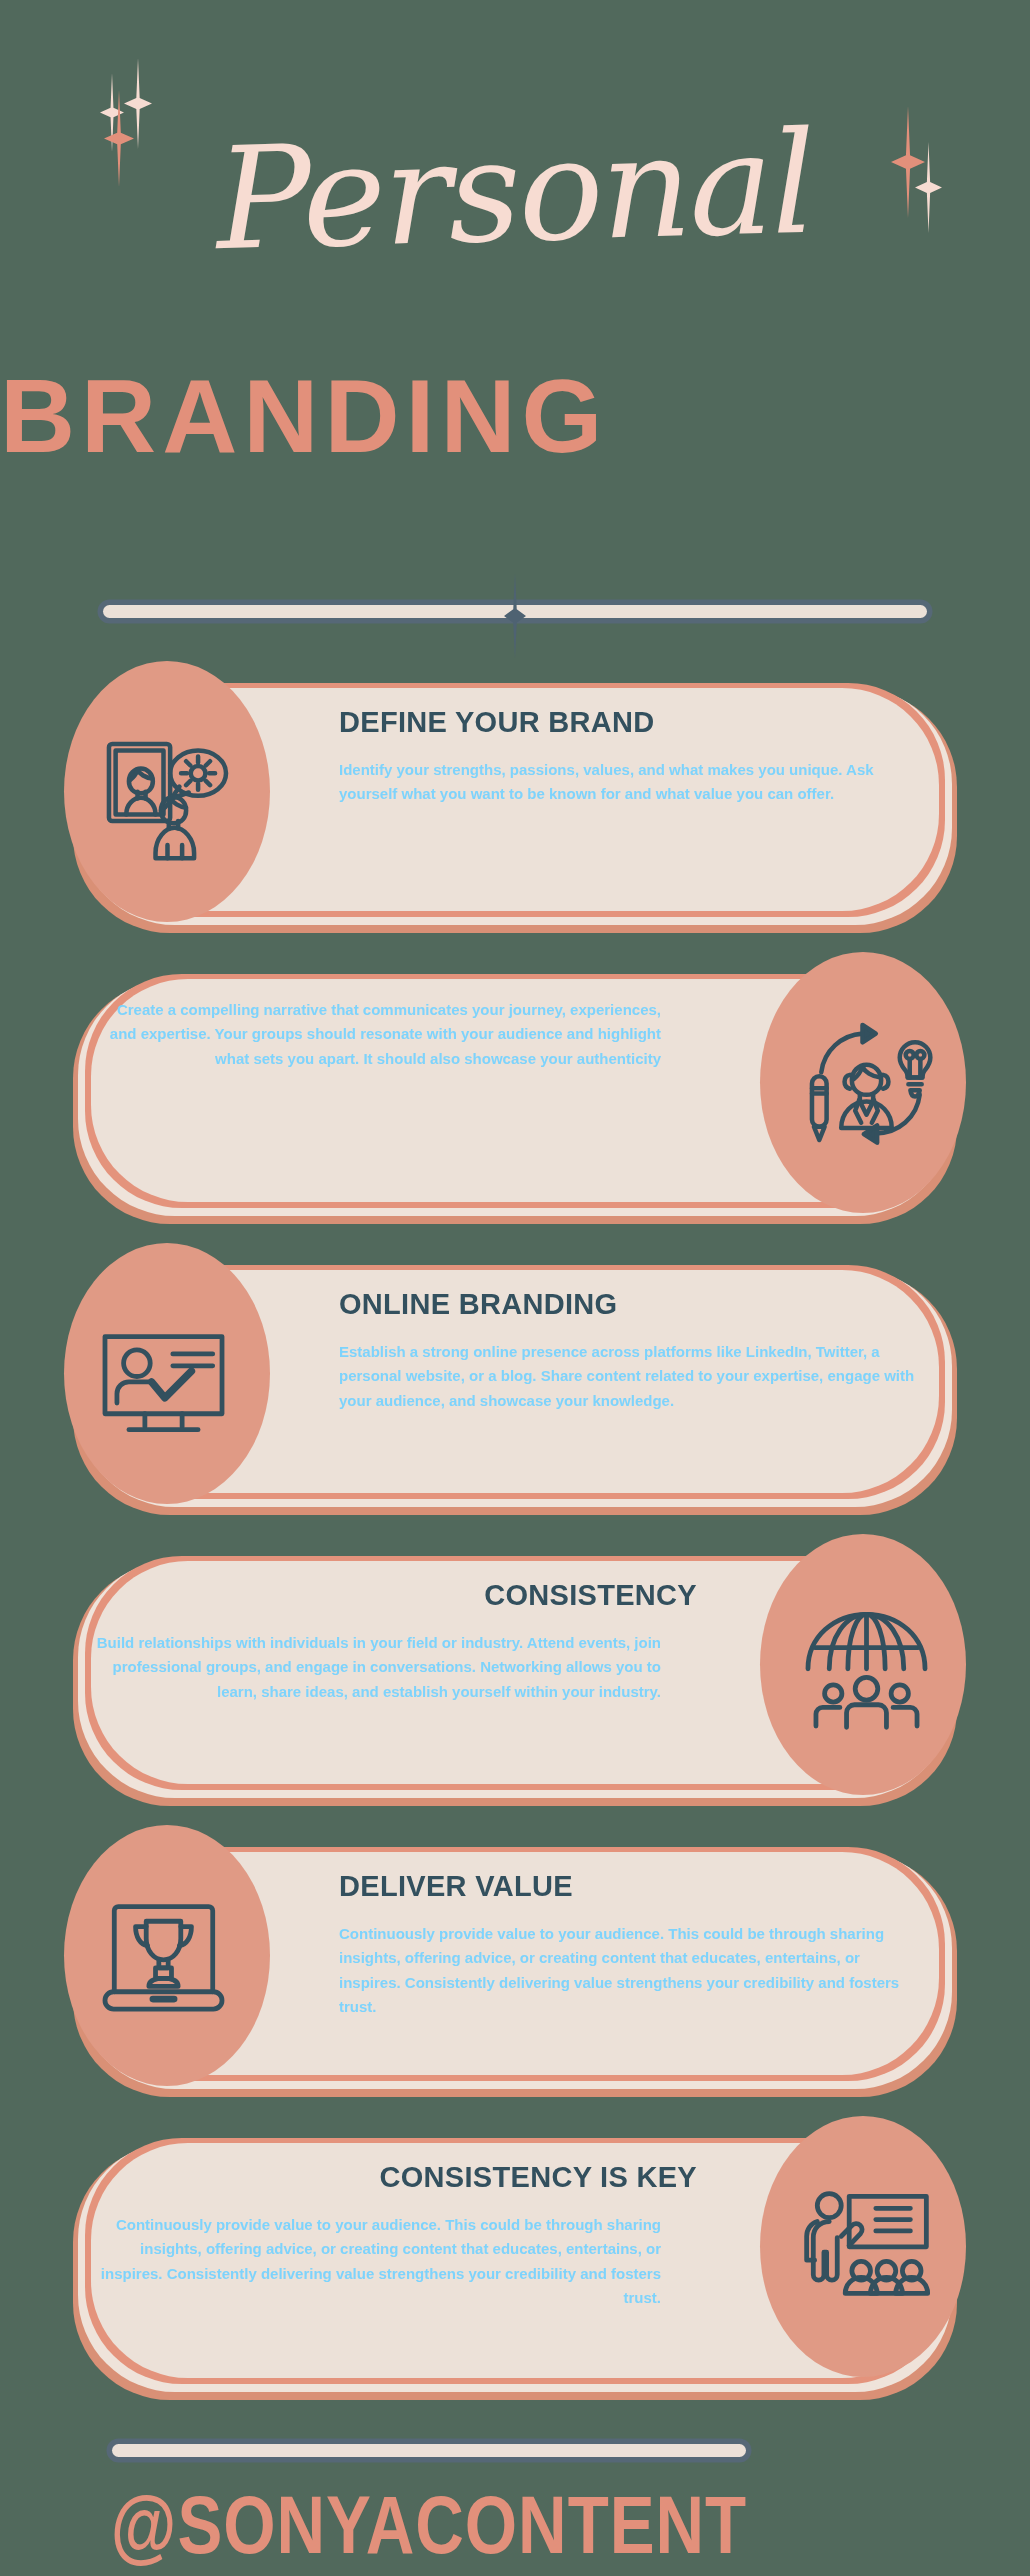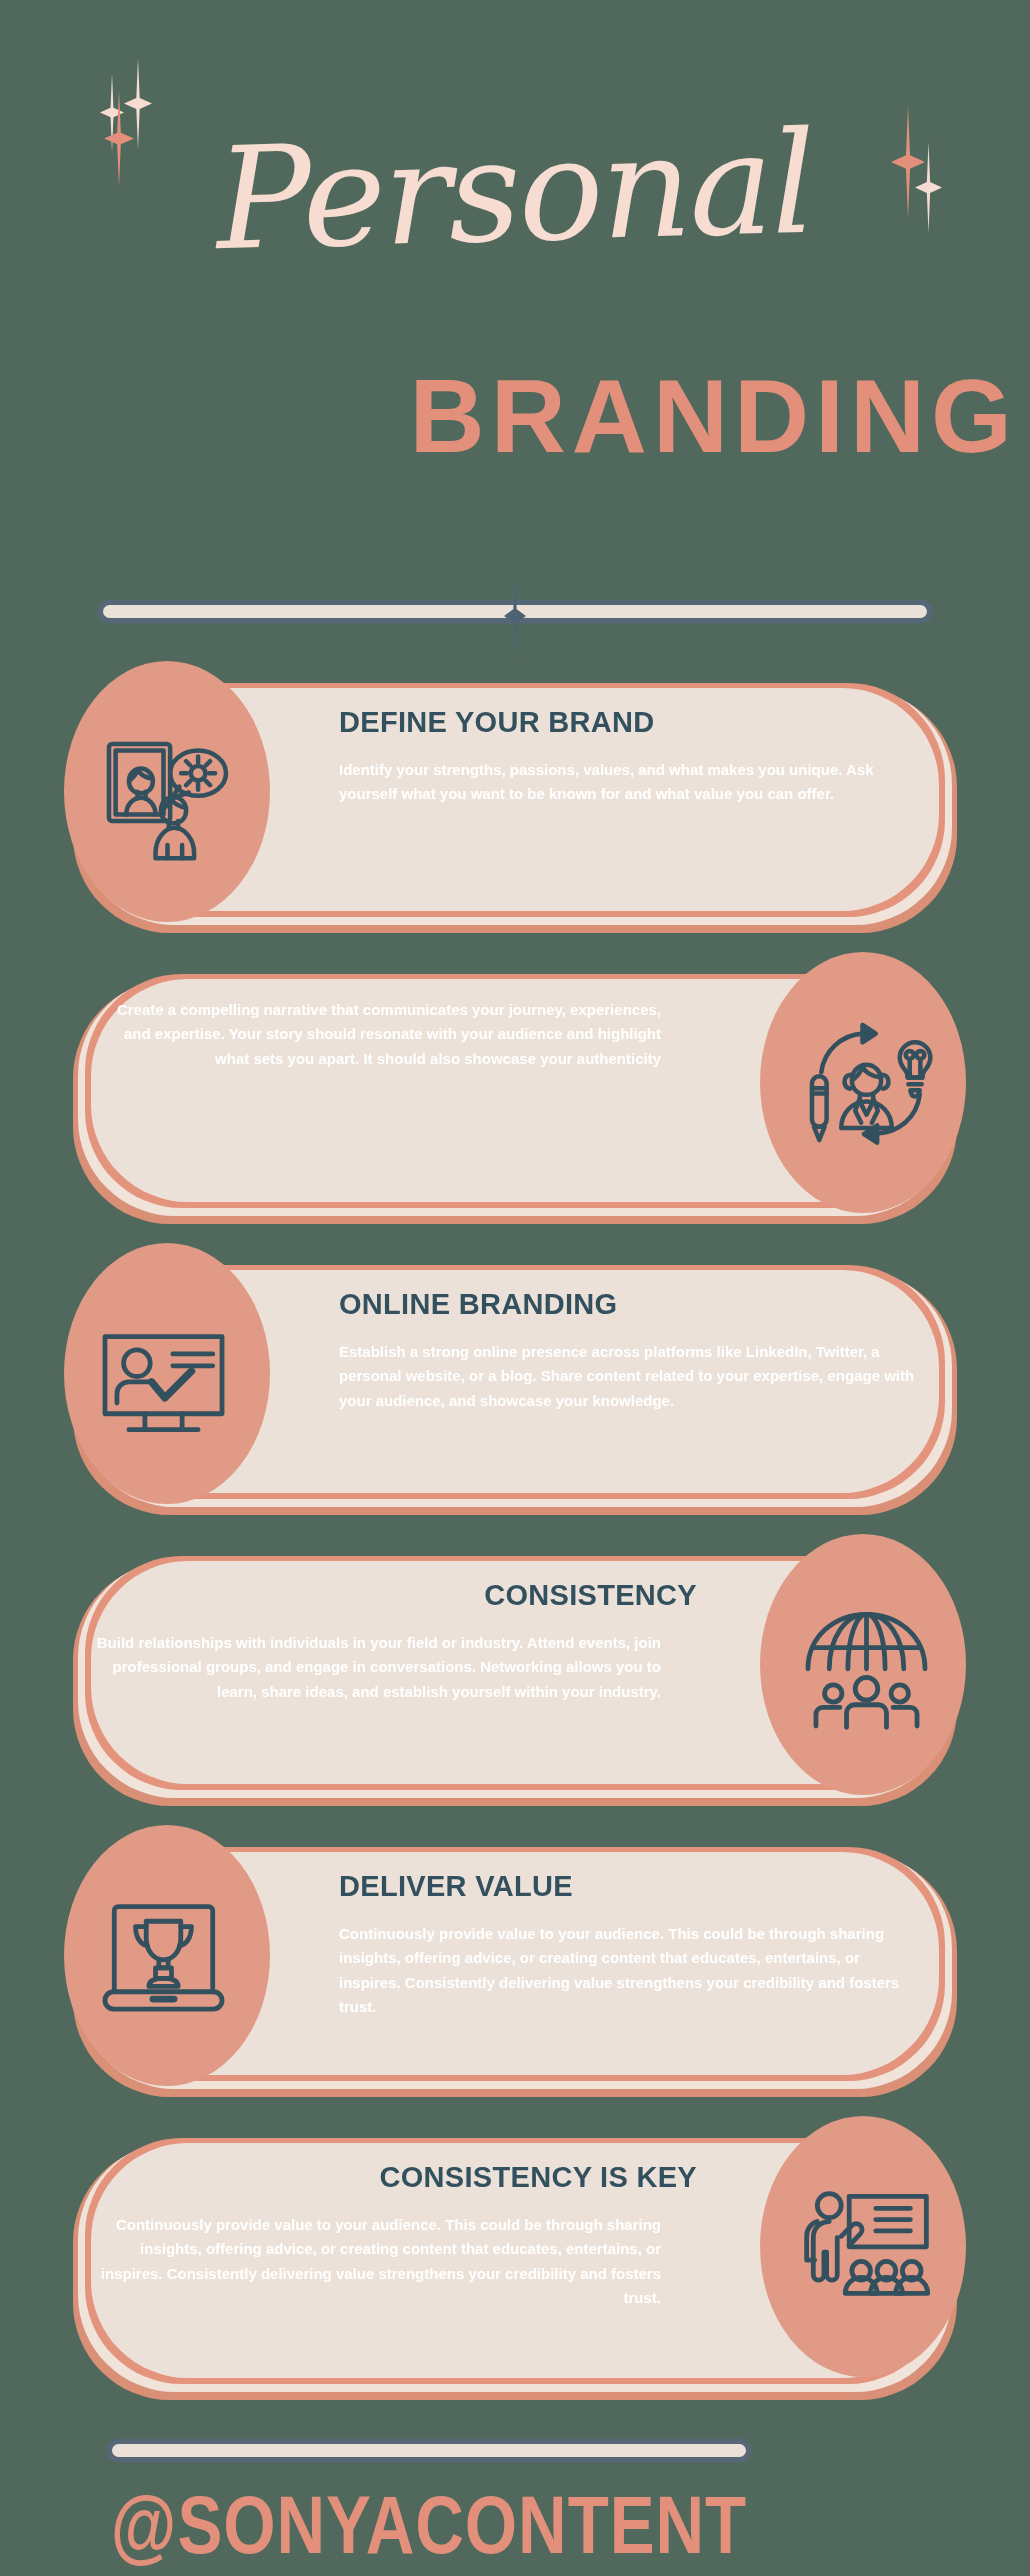--- a/index.html
+++ b/index.html
@@ -36,23 +36,23 @@
     font-weight: 400;
     font-size: 141px;
     line-height: 1;
     color: #F7DCD2;
     letter-spacing: -2.4px;
     transform: rotate(-1.6deg);
   }
 
   .block-title {
     position: absolute;
-    left: 0; right: 12px;
+    left: 0; right: 0;
     top: 364px;
-    text-align: right;
+    text-align: left;
     font-family: "Liberation Sans", sans-serif;
     font-weight: 700;
     font-size: 104px;
     line-height: 1;
     color: #E2907B;
     letter-spacing: 6px;
   }
 
   
   .sparkle {
@@ -187,21 +187,21 @@
     color: #33505E;
     margin-bottom: 20.6px;
     line-height: 1.05;
   }
 
   .card-body {
     font-family: "Liberation Sans", sans-serif;
     font-weight: 700;
     font-size: 15px;
     line-height: 1.62;
-    color: #ffffff;
+    color: #7dd3fc;
     width: 582px;
   }
   .card.right .card-body { width: 570px; }
 
   
   .footer {
     position: absolute;
     left: 0;
     top: 2412px;
     width: 858px;
@@ -329,21 +329,21 @@
           <path d="M75 29a11.5 11.5 0 1 1 23 0c0 5-2.5 7.5-4.5 10-1.3 1.6-1.5 3-1.5 5h-11c0-2-.2-3.4-1.5-5-2-2.5-4.5-5-4.5-10z"></path>
           <path d="M81 44h11M81.5 49h10"></path>
           <path d="M83 53.5h7c-.4 3-1.7 4.8-3.5 4.8S83.4 56.5 83 53.5z"></path>
           <circle cx="82.5" cy="27" r="3"></circle>
           <circle cx="90.5" cy="27" r="3"></circle>
           <path d="M82.5 30v14M90.5 30v14"></path>
         </svg>
       </div>
 
       <div class="content">
-        <div class="card-body">Create a compelling narrative that communicates your journey, experiences, and expertise. Your story should resonate with your audience and highlight what sets you apart. It should also showcase your authenticity</div>
+        <div class="card-body">Create a compelling narrative that communicates your journey, experiences, and expertise. Your groups should resonate with your audience and highlight what sets you apart. It should also showcase your authenticity</div>
       </div>
     </div>
 
     <div class="card left">
       <div class="plate plate-back"></div>
       <div class="plate plate-mid"></div>
       <div class="plate plate-front"></div>
       <div class="plate plate-body"></div>
       <div class="bubble"></div>
 

